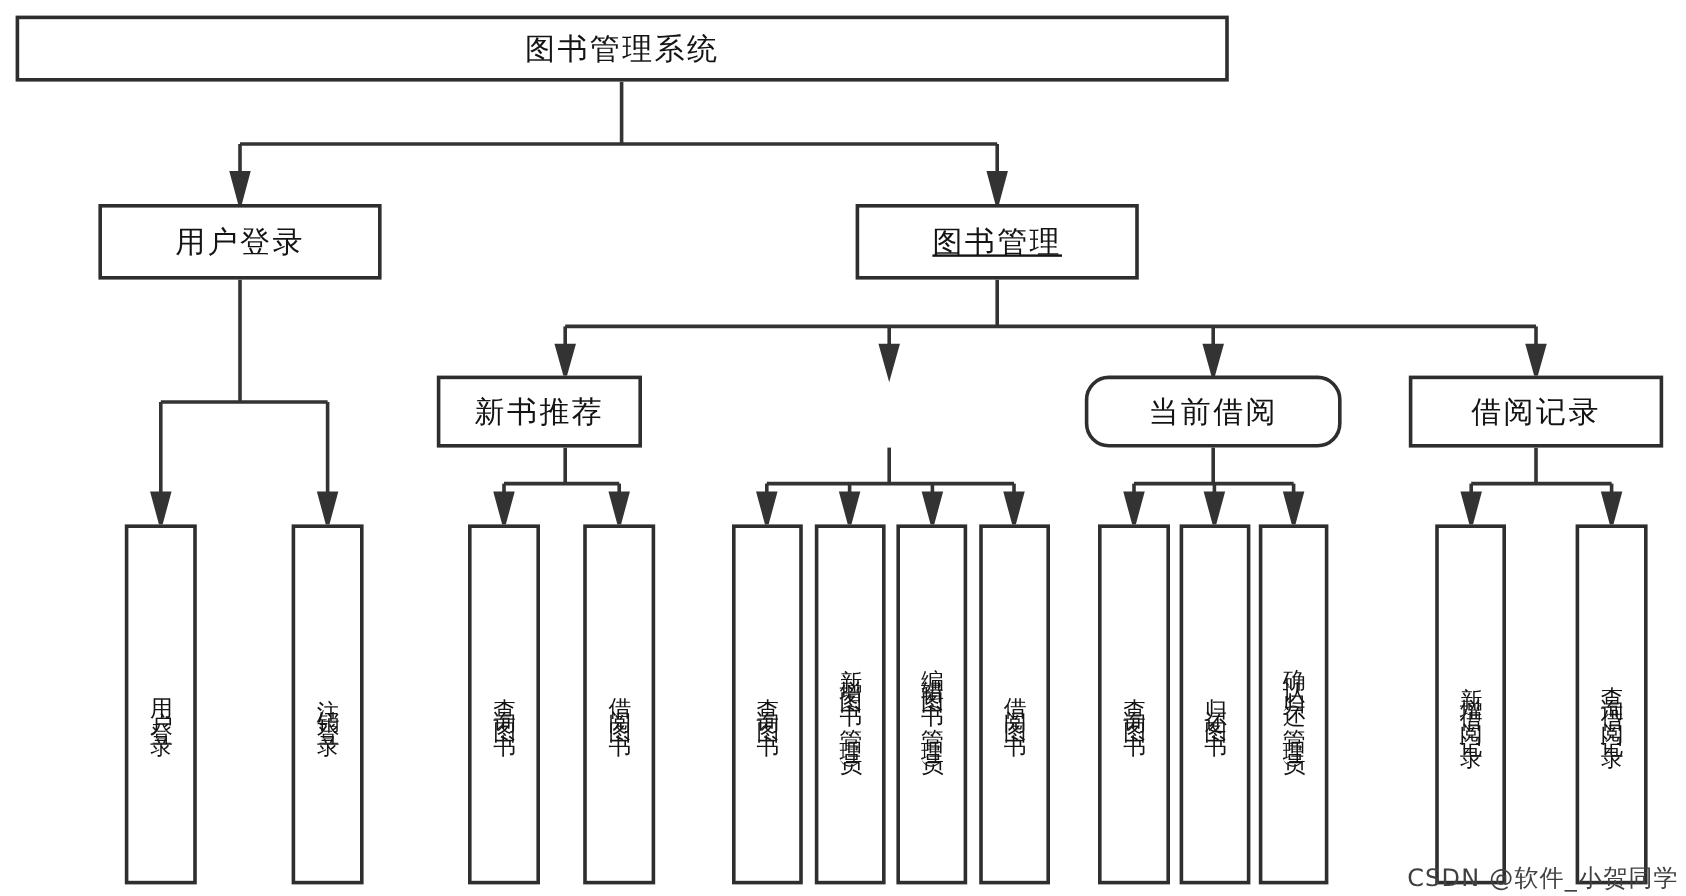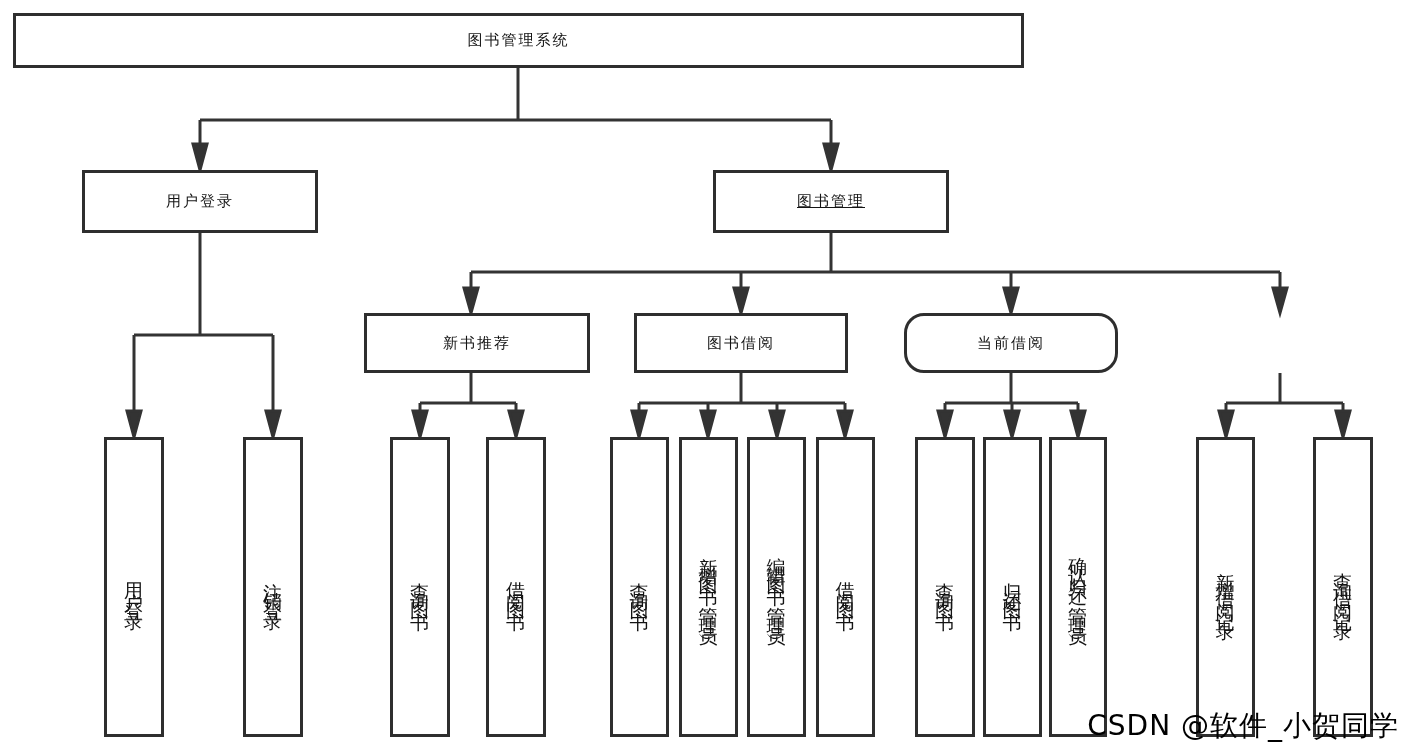--- a/index.html
+++ b/index.html
@@ -26,38 +26,38 @@
     box-sizing: border-box;
     background: #ffffff;
     border: 3px solid #2e2e2e;
     display: flex;
     align-items: center;
     justify-content: center;
     z-index: 2;
     color: #141414;
   }
   .node .lbl {
-    font-size: 15px;
+    font-size: 25px;
     letter-spacing: 2px;
     white-space: nowrap;
   }
   .vnode .lbl {
     writing-mode: vertical-rl;
     text-orientation: mixed;
     letter-spacing: 10px;
     font-size: 19px;
     white-space: nowrap;
     line-height: 1;
   }
   .watermark {
     position: absolute;
     right: 6px;
     bottom: 2px;
-    font-size: 28px;
-    color: #000000;
+    font-size: 20px;
+    color: #404040;
     z-index: 3;
     letter-spacing: 1px;
   }
 </style>
 </head>
 <body>
 
 <div class="canvas">
 
   <svg class="connectors" width="1405" height="747" viewBox="0 0 1405 747">
@@ -142,29 +142,29 @@
     <span class="lbl">图书管理系统</span>
   </div>
 
   <div class="node" style="left:82px; top:170px; width:236px; height:63px;">
     <span class="lbl">用户登录</span>
   </div>
   <div class="node" style="left:713px; top:170px; width:236px; height:63px;text-decoration:underline;">
     <span class="lbl">图书管理</span>
   </div>
 
-  <div class="node" style="left:364px; top:313px; width:226px; height:60px;">
+  <div class="node" style="left:364px; top:313px; width:171px; height:60px;">
     <span class="lbl">新书推荐</span>
-  </div>
-  <div class="node" style="left:634px; top:313px; width:214px; height:60px;">
-    <span class="lbl">图书借阅</span>
   </div>
   <div class="node" style="left:904px; top:313px; width:214px; height:60px;border-radius:20px;">
     <span class="lbl">当前借阅</span>
   </div>
+  <div class="node" style="left:1174px; top:313px; width:212px; height:60px;">
+    <span class="lbl">借阅记录</span>
+  </div>
 
   <div class="node vnode" style="left:104px; top:437px; width:60px; height:300px;">
     <span class="lbl">用户登录</span>
   </div>
   <div class="node vnode" style="left:243px; top:437px; width:60px; height:300px;">
     <span class="lbl">注销登录</span>
   </div>
 
   <div class="node vnode" style="left:390px; top:437px; width:60px; height:300px;">
     <span class="lbl">查询图书</span>

